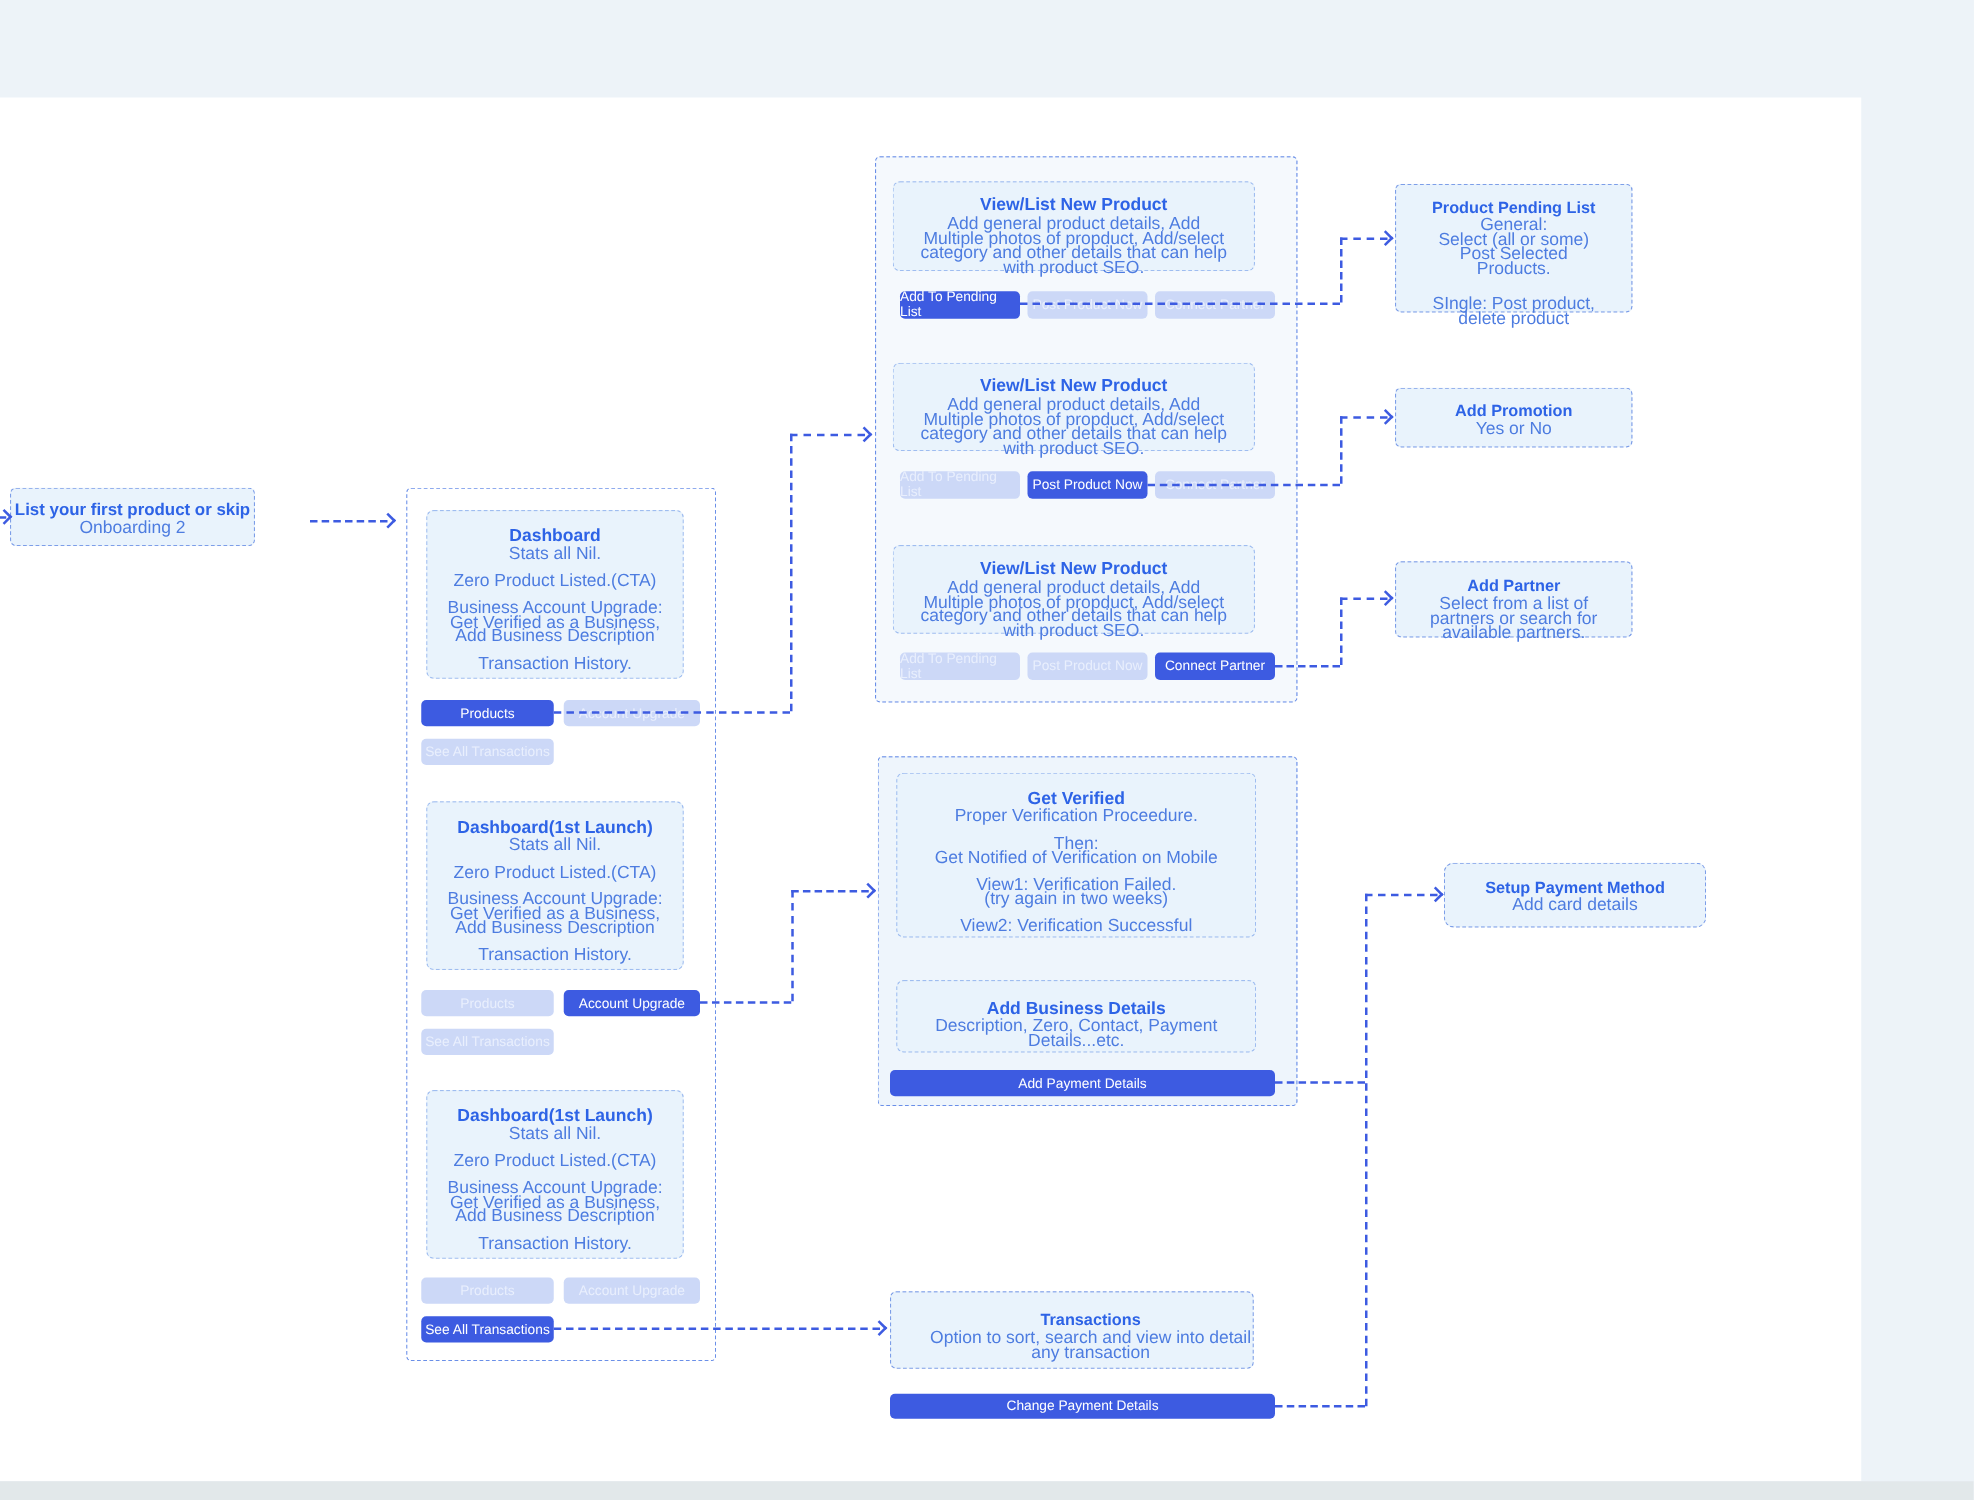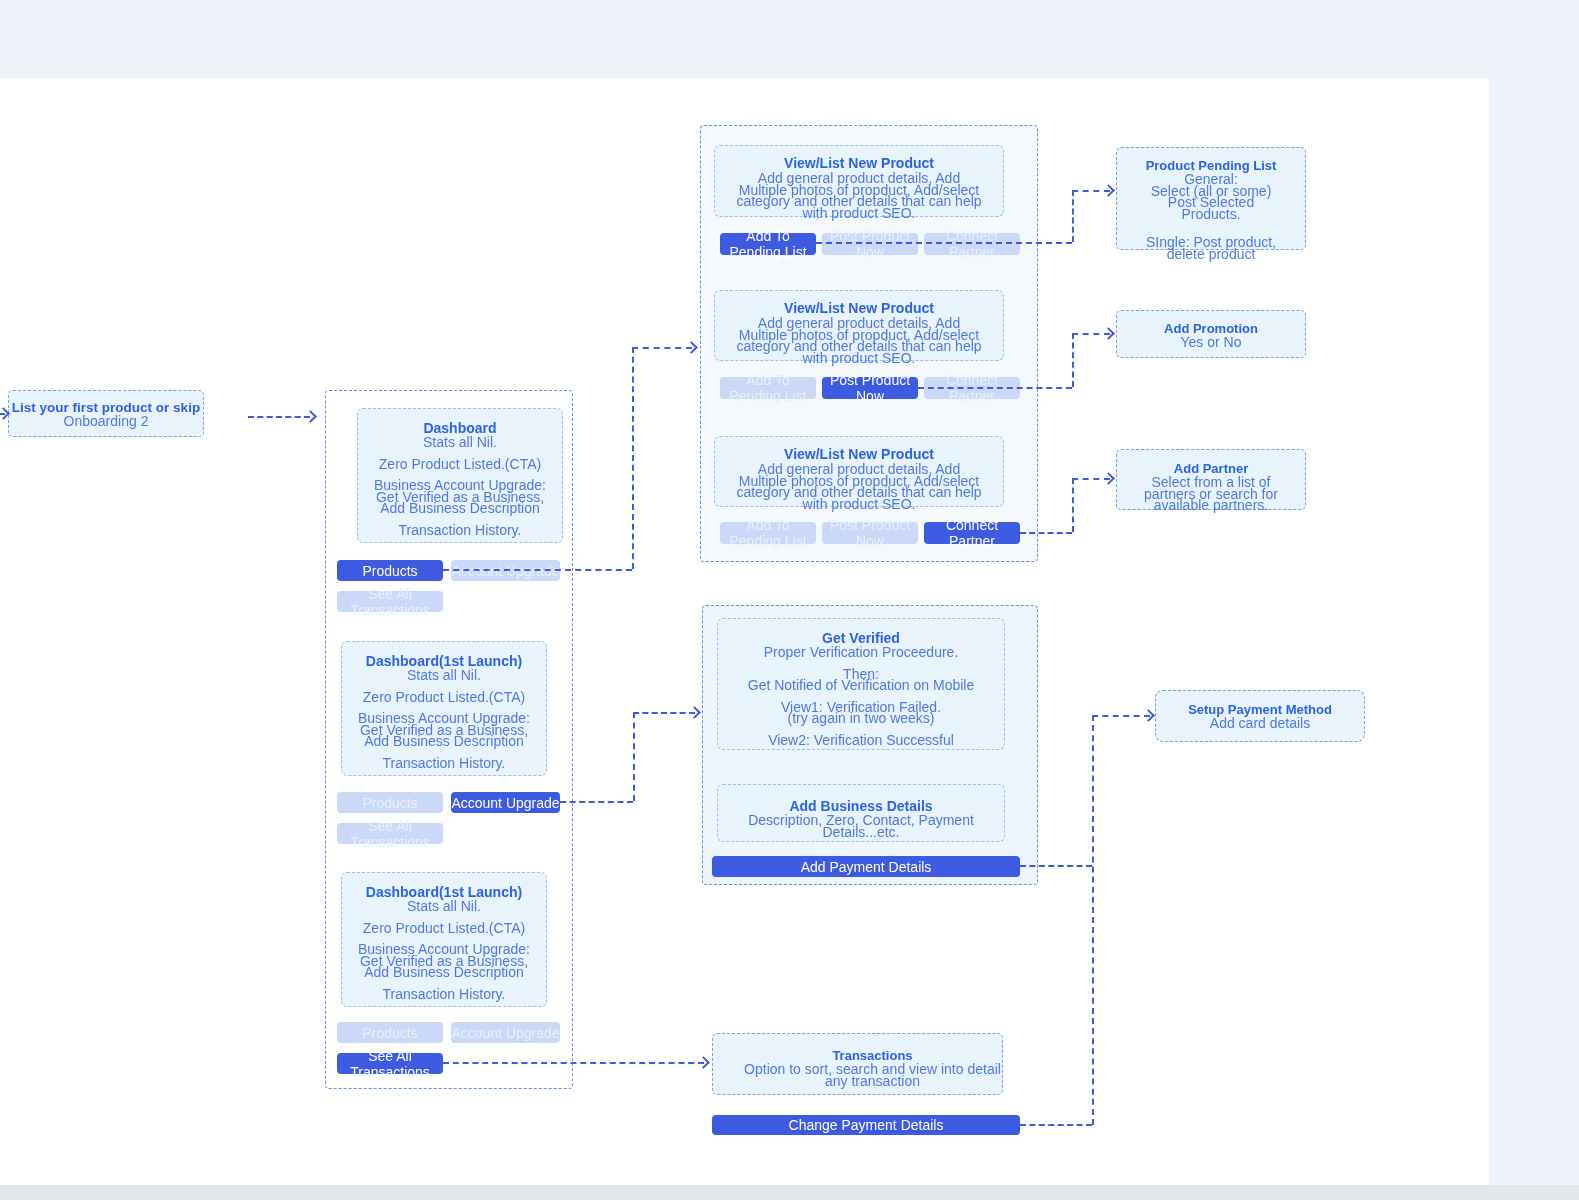--- a/index.html
+++ b/index.html
@@ -42,23 +42,23 @@
     z-index:2;
   }
   .card-title { font-weight:bold; color:#2d63e6; font-size:14px; line-height:17px; }
   .node-title { font-weight:bold; color:#2d63e6; font-size:13px; line-height:16px; }
   .line { font-size:14px; line-height:11.5px; }
   .gap { margin-top:10px; }
   .sm-gap { margin-top:17px; }
   .btn {
     position:absolute; box-sizing:border-box;
     border-radius:4px;
-    font-size:14px;
+    font-size:11px;
     display:flex; align-items:center; justify-content:center;
-    text-align:center;
+    text-align:left;
     color:#ffffff;
     z-index:3;
     cursor:pointer;
   }
   .btn.active { background:#3d5be1; }
   .btn.faded  { background:#ccd8f7; color:#e9effd; }
   .hline { position:absolute; border-top:2px dashed #3d5be1; height:0; z-index:5; }
   .vline { position:absolute; border-left:2px dashed #3d5be1; width:0; z-index:5; }
   .arrowhead {
     position:absolute; width:7px; height:7px;
@@ -74,21 +74,21 @@
   <div id="artboard"></div>
   <div id="bottom-strip"></div>
 
   <div class="abs node" style="left:8px;top:390px;width:196px;height:47px;padding-top:9px;">
     <div class="node-title" style="font-size:13.5px;">List your first product or skip</div>
     <div class="line">Onboarding 2</div>
   </div>
 
   <div class="abs group" style="left:325px;top:390px;width:248px;height:699px;"></div>
 
-  <div class="abs card" style="left:357px;top:408px;width:206px;height:135px;padding-top:11px;">
+  <div class="abs card" style="left:341px;top:408px;width:206px;height:135px;padding-top:11px;">
     <div class="card-title">Dashboard</div>
     <div class="line">Stats all Nil.</div>
     <div class="line gap">Zero Product Listed.(CTA)</div>
     <div class="line gap">Business Account Upgrade:</div>
     <div class="line">Get Verified as a Business,</div>
     <div class="line">Add Business Description</div>
     <div class="line gap">Transaction History.</div>
   </div>
   <div class="btn active" style="left:337px;top:560px;width:106px;height:21px;">Products</div>
   <div class="btn faded" style="left:451px;top:560px;width:109px;height:21px;">Account Upgrade</div>

